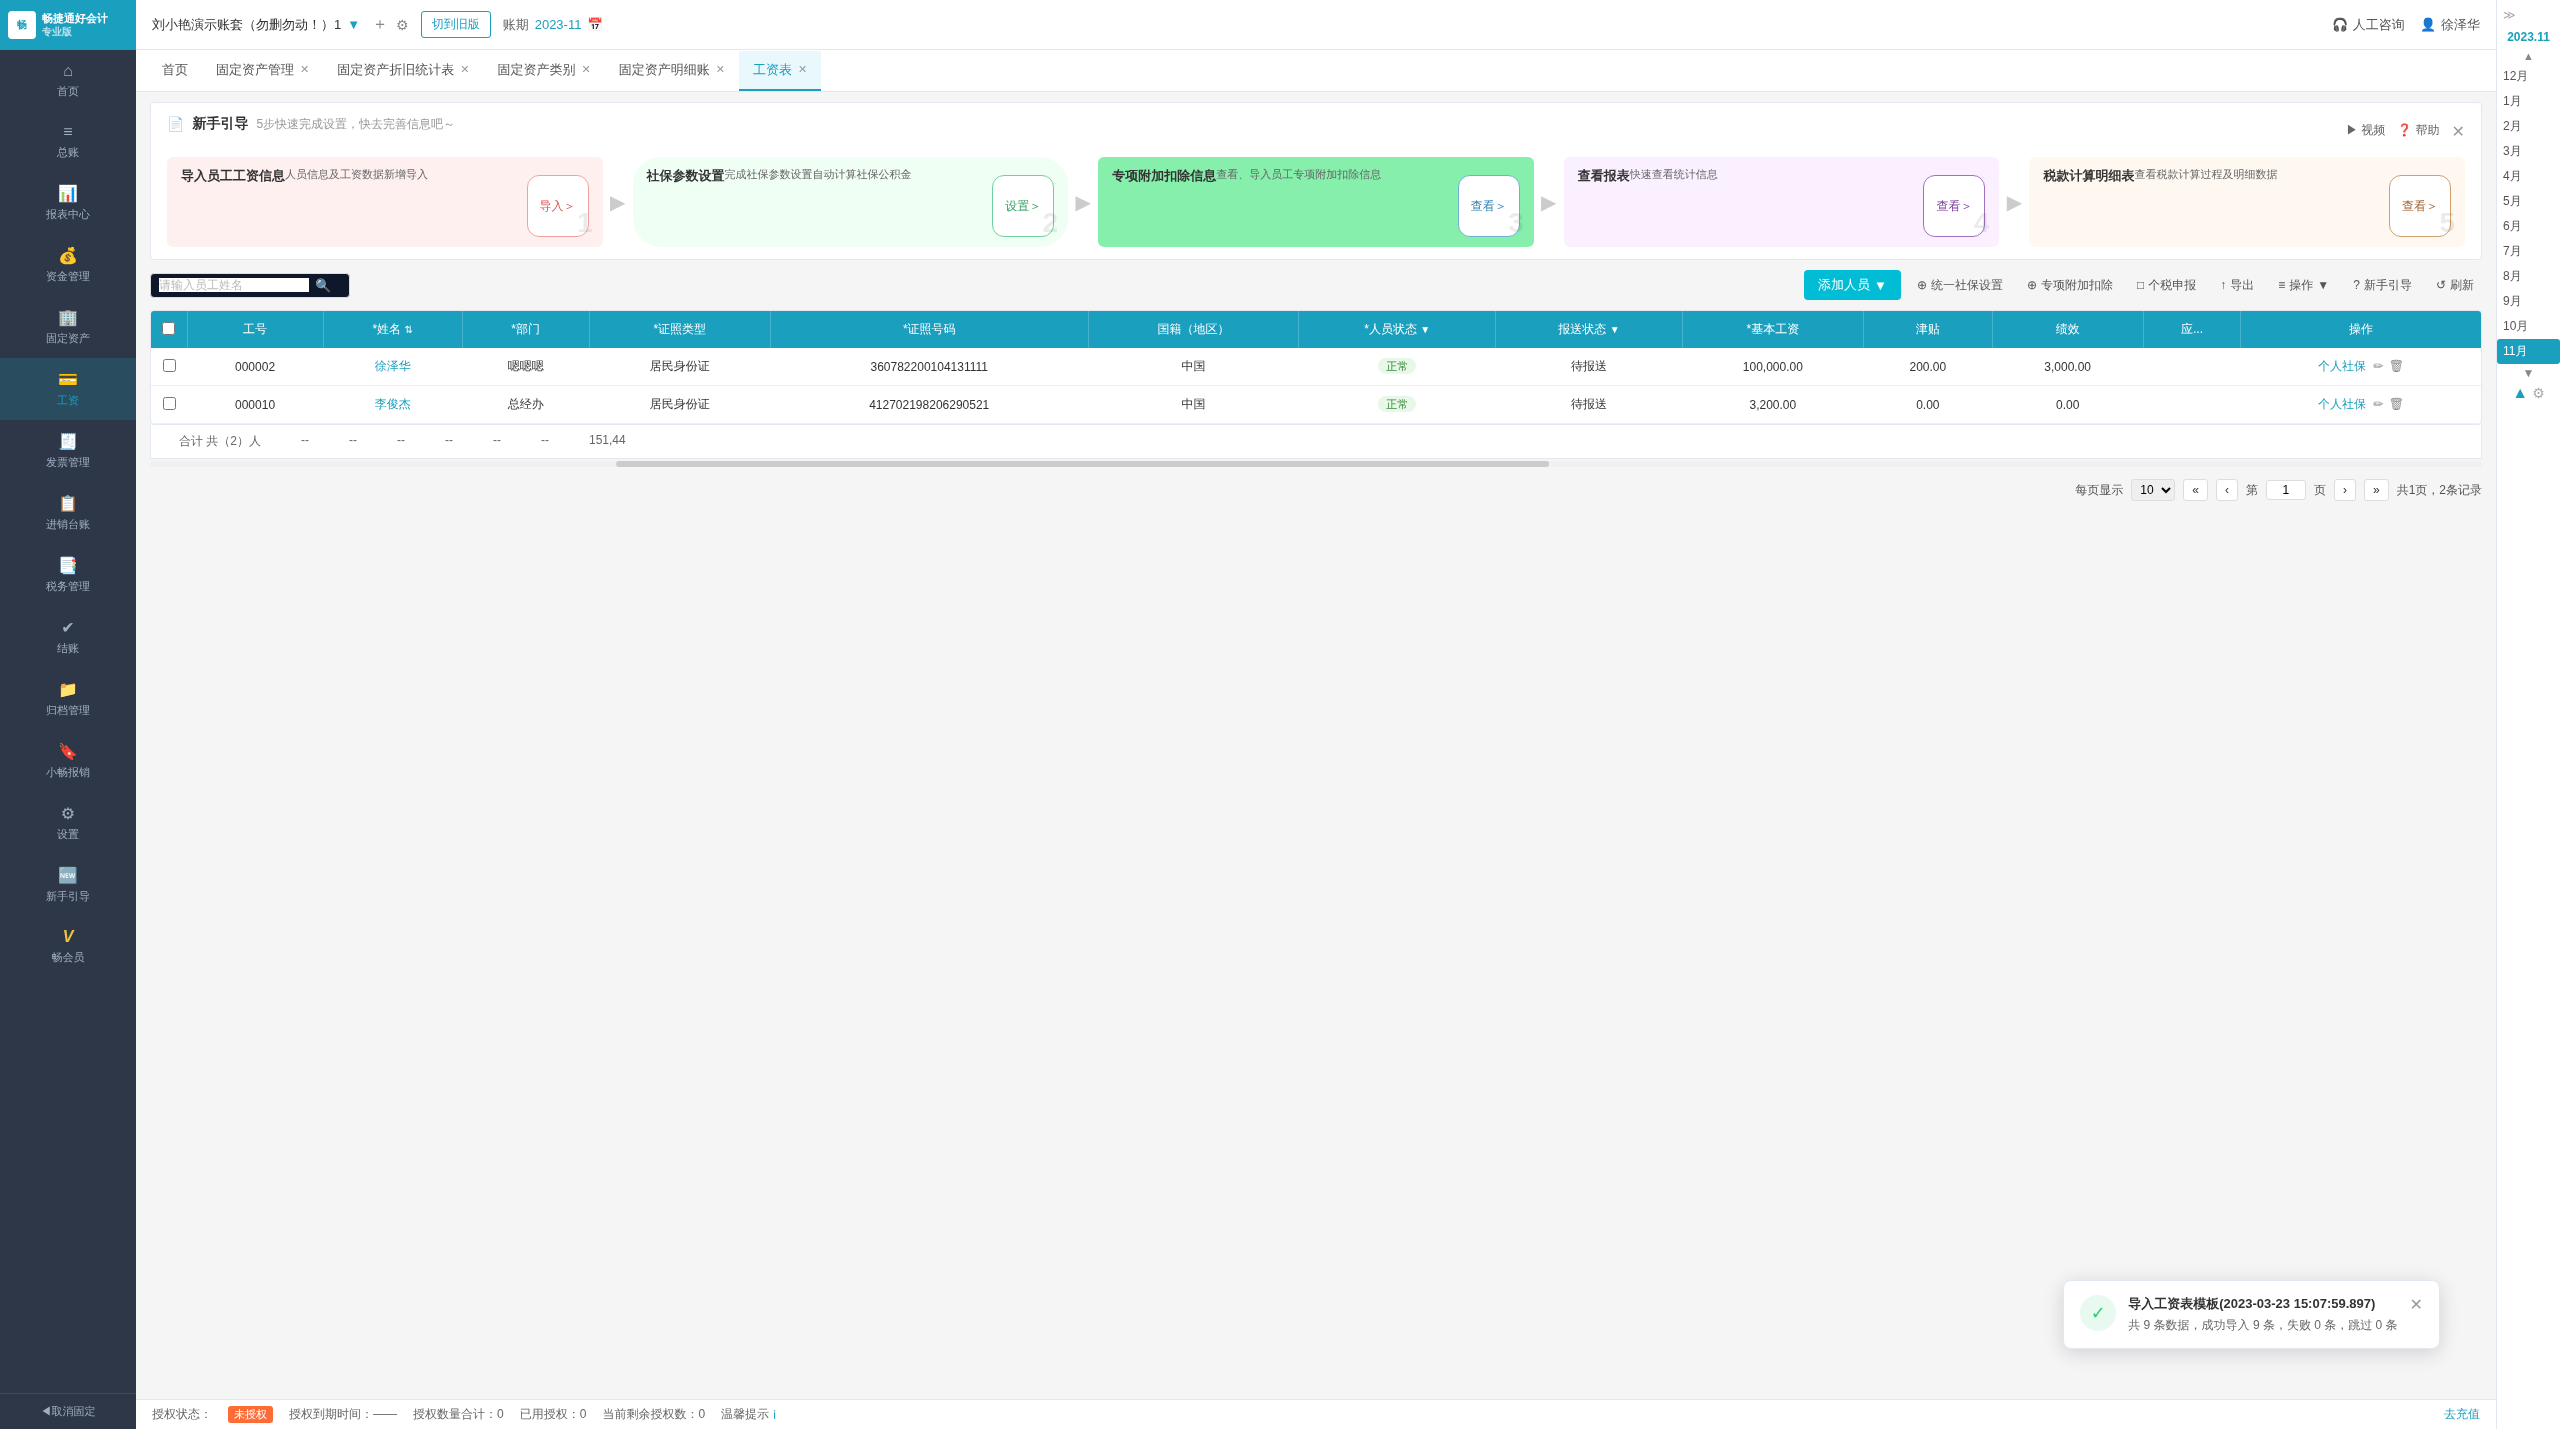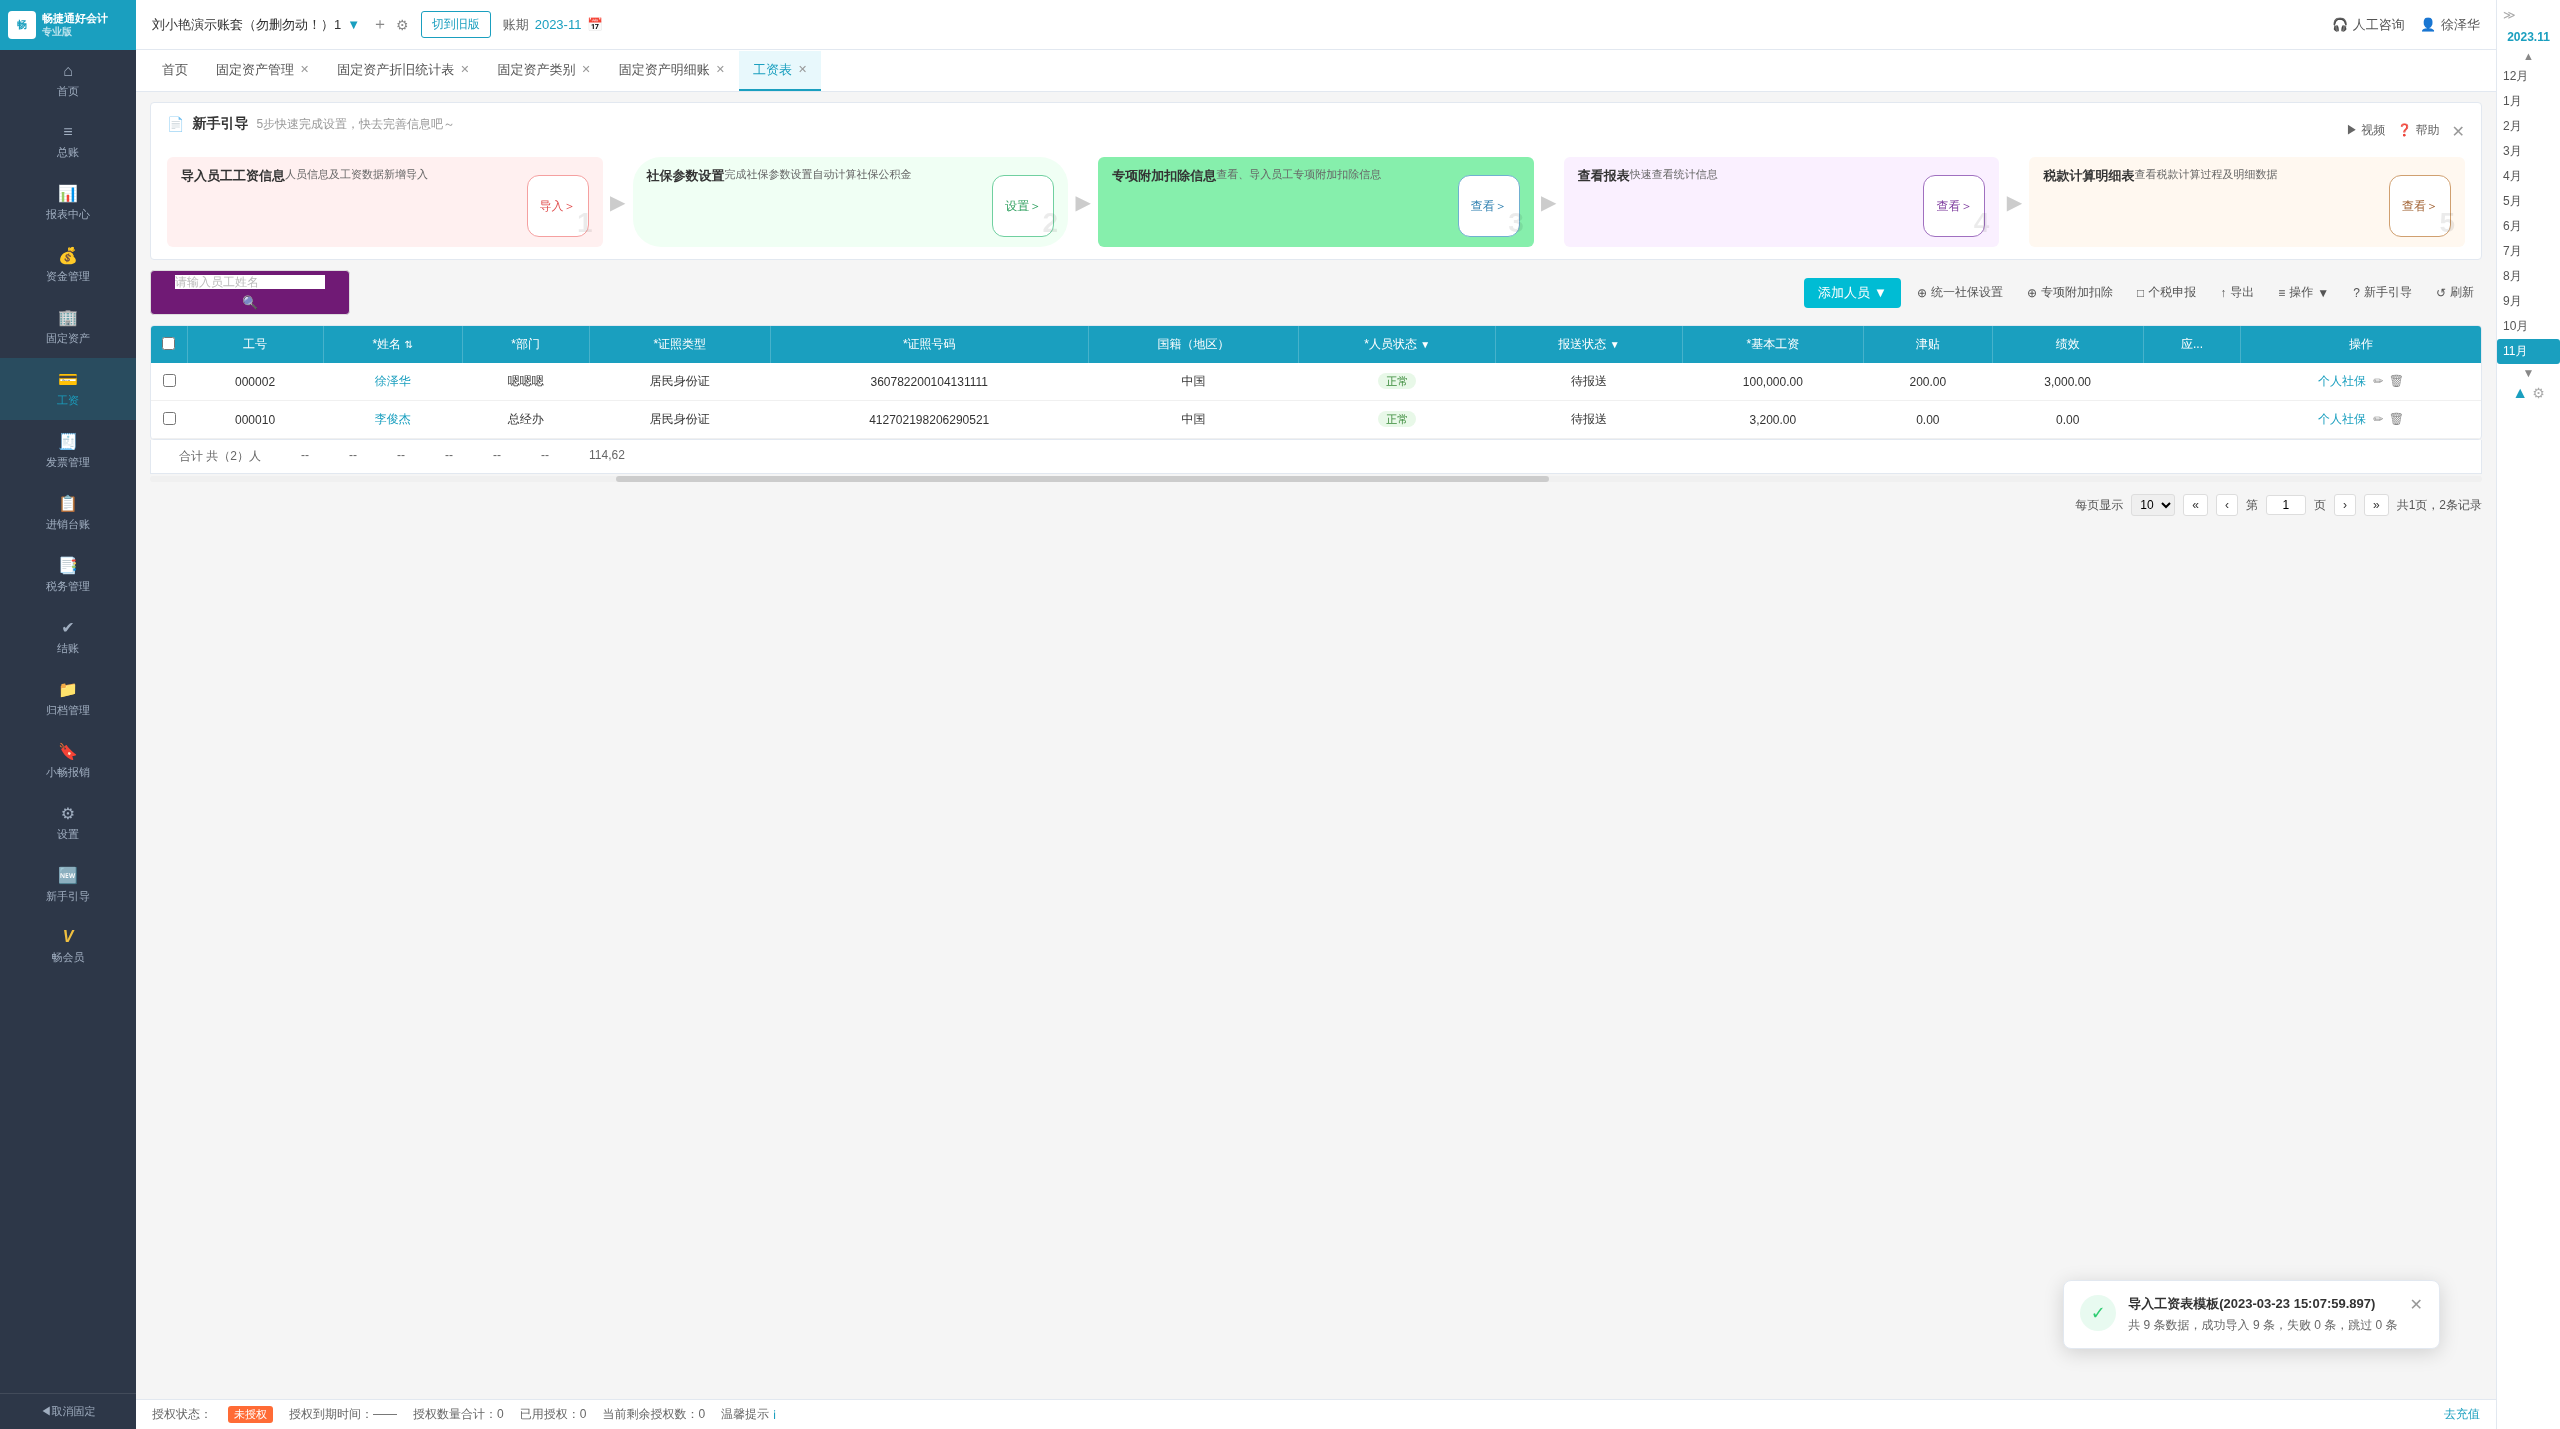--- a/index.html
+++ b/index.html
@@ -208,27 +208,26 @@
     .table-toolbar {
       display: flex;
       align-items: center;
       gap: 8px;
       padding: 10px 14px;
       background: #f5f5f5;
     }
     .search-input-wrap {
       display: flex;
       align-items: center;
-      background: #701a75;
+      background: #0f172a;
       border: 1px solid #ddd;
       border-radius: 4px;
       padding: 4px 8px;
       gap: 6px;
       width: 200px;
-      flex-direction: column;
     }
     .search-input-wrap input {
       border: none;
       outline: none;
       font-size: 12px;
       color: #333;
       width: 150px;
     }
     .search-input-wrap input::placeholder { color: #bbb; }
     .toolbar-right { margin-left: auto; display: flex; align-items: center; gap: 8px; }
@@ -710,21 +709,21 @@
     </div>
 
     <div class="table-footer">
       <span>合计 共（2）人</span>
       <span>--</span>
       <span>--</span>
       <span>--</span>
       <span>--</span>
       <span>--</span>
       <span>--</span>
-      <span>114,62</span>
+      <span>151,44</span>
     </div>
 
     <div style="height:6px;background:#f0f0f0;margin:2px 14px;border-radius:3px;position:relative;">
       <div style="width:40%;height:100%;background:#ccc;border-radius:3px;position:absolute;left:20%;"></div>
     </div>
 
     <div class="pagination-bar">
       <span>每页显示</span>
       <select style="border:1px solid #ddd;padding:2px 4px;border-radius:3px;font-size:12px;">
         <option>10</option>

